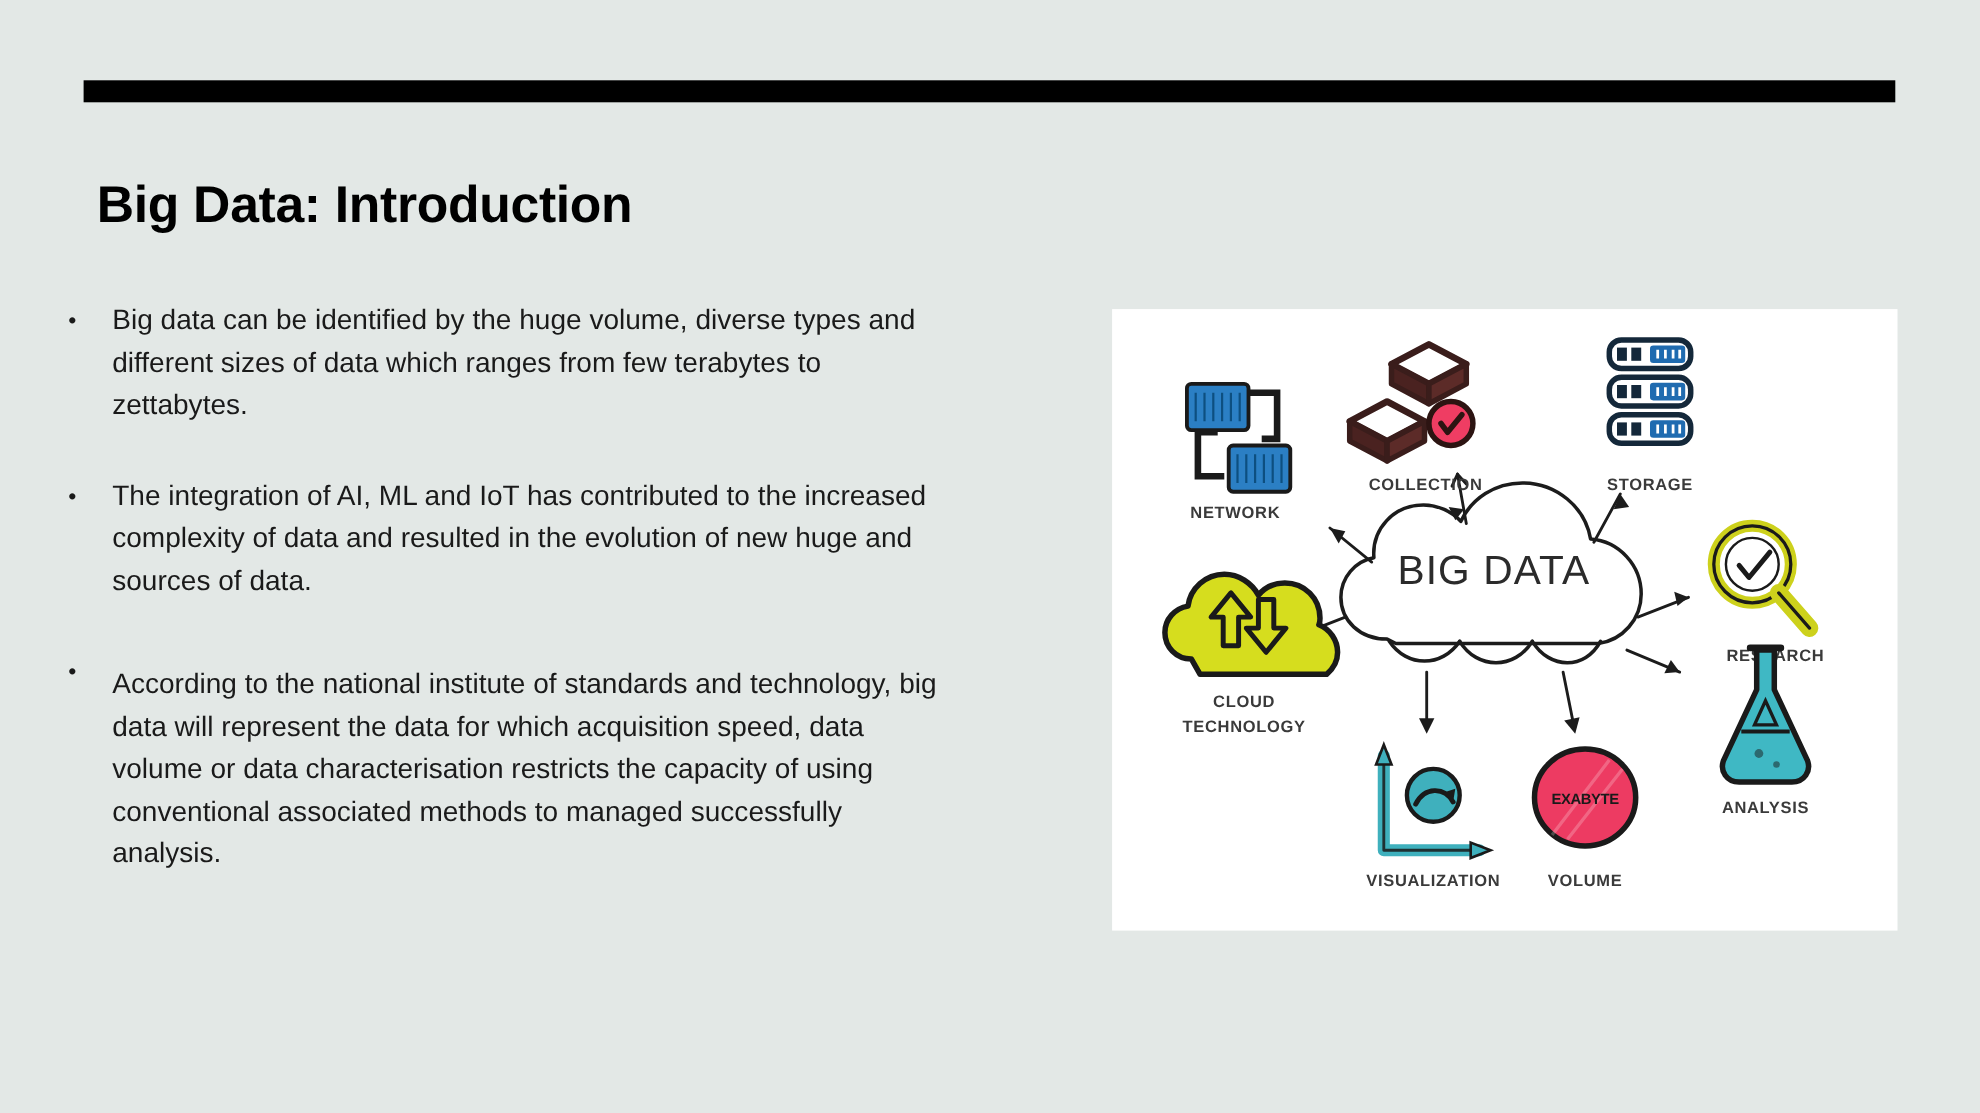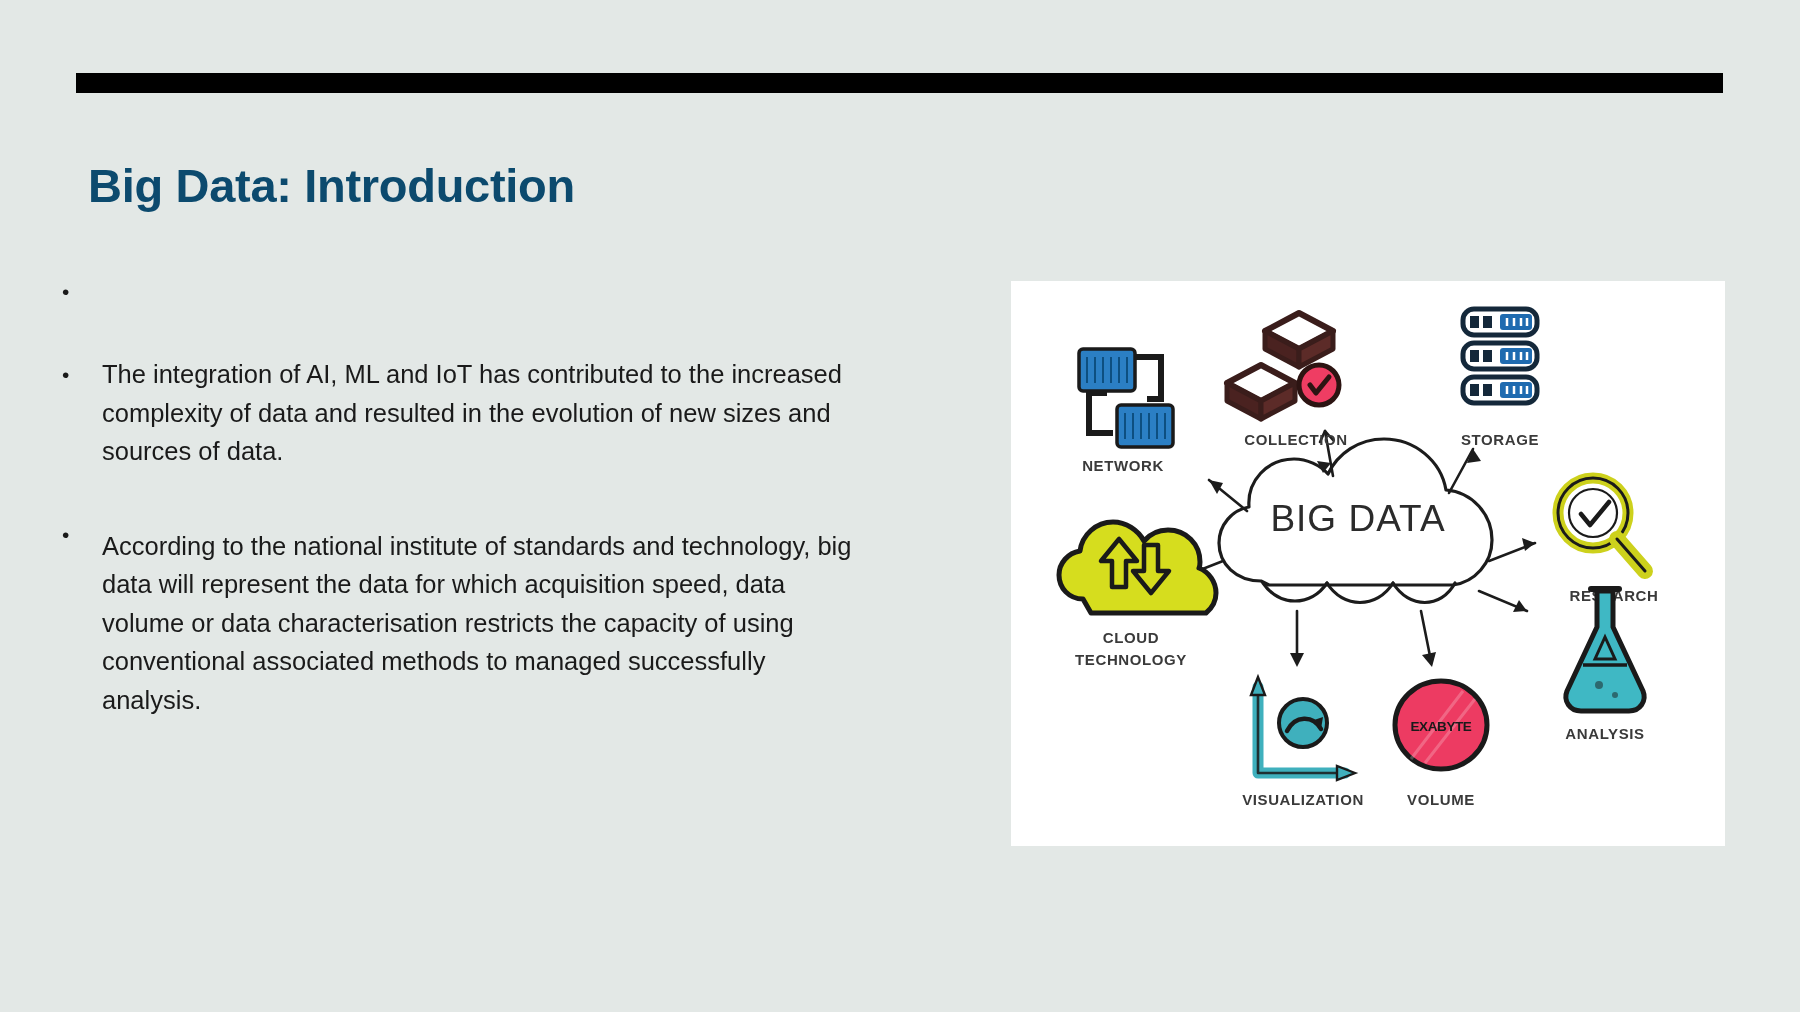--- a/index.html
+++ b/index.html
@@ -33,21 +33,21 @@
     background: #000000;
   }
 
   
   .slide-title {
     position: absolute;
     left: 88px;
     top: 158px;
     font-size: 47px;
     font-weight: bold;
-    color: #0c4a6e;
+    color: #000000;
     letter-spacing: -0.3px;
     font-family: "Liberation Sans", sans-serif;
     white-space: nowrap;
   }
 
   
   .bullets {
     position: absolute;
     left: 56px;
     top: 272px;
@@ -135,25 +135,26 @@
 <div class="slide">
 
   <div class="top-rule"></div>
 
   <div class="slide-title">Big Data: Introduction</div>
 
   <div class="bullets">
 
     <div class="bullet">
       <div class="bullet-marker">•</div>
+      <div class="bullet-text">Big data can be identified by the huge volume, diverse types and different sizes of data which ranges from few terabytes to zettabytes.</div>
     </div>
 
     <div class="bullet">
       <div class="bullet-marker">•</div>
-      <div class="bullet-text">The integration of AI, ML and IoT has contributed to the increased complexity of data and resulted in the evolution of new sizes and sources of data.</div>
+      <div class="bullet-text">The integration of AI, ML and IoT has contributed to the increased complexity of data and resulted in the evolution of new huge and sources of data.</div>
     </div>
 
     <div class="bullet">
       <div class="bullet-marker">•</div>
       <div class="bullet-text">According to the national institute of standards and technology, big data will represent the data for which acquisition speed, data volume or data characterisation restricts the capacity of using conventional associated methods to managed successfully analysis.</div>
     </div>
 
   </div>
 
   <div class="figure-panel">

